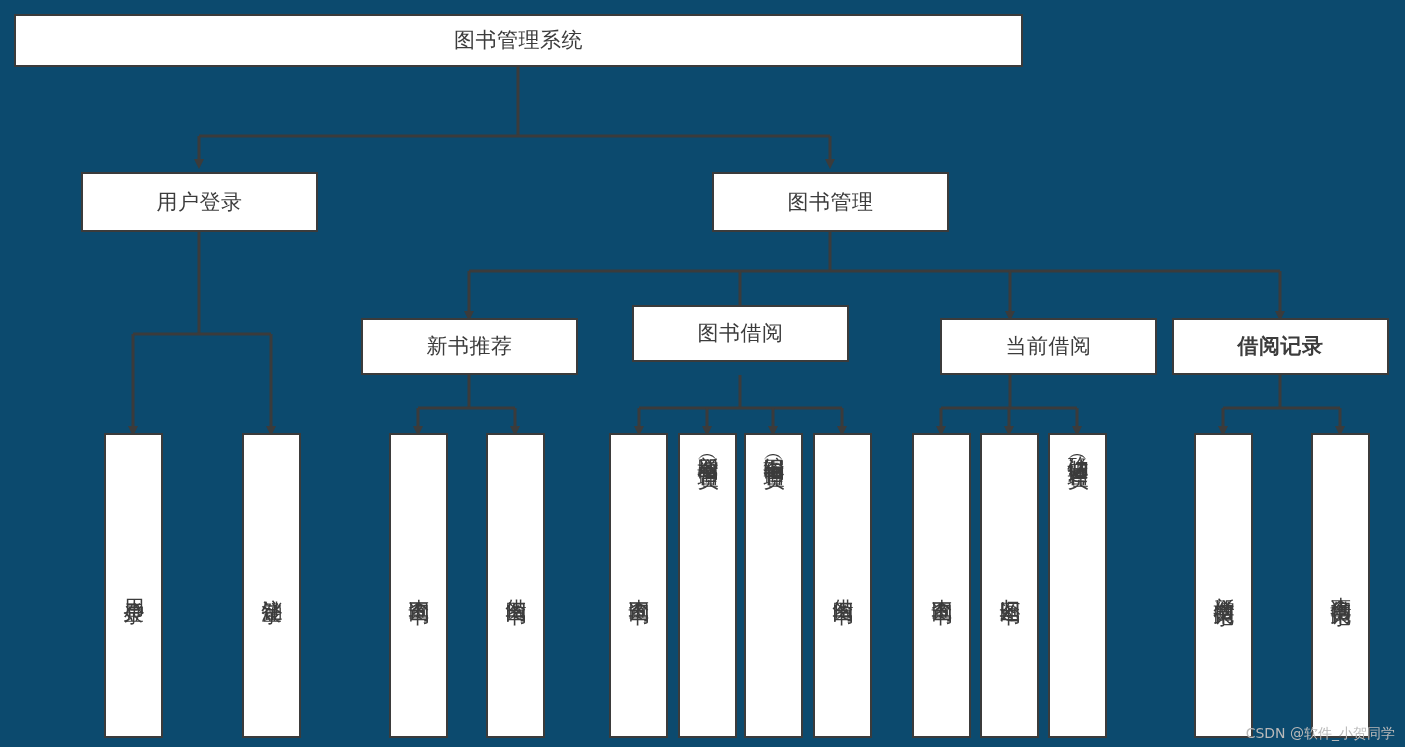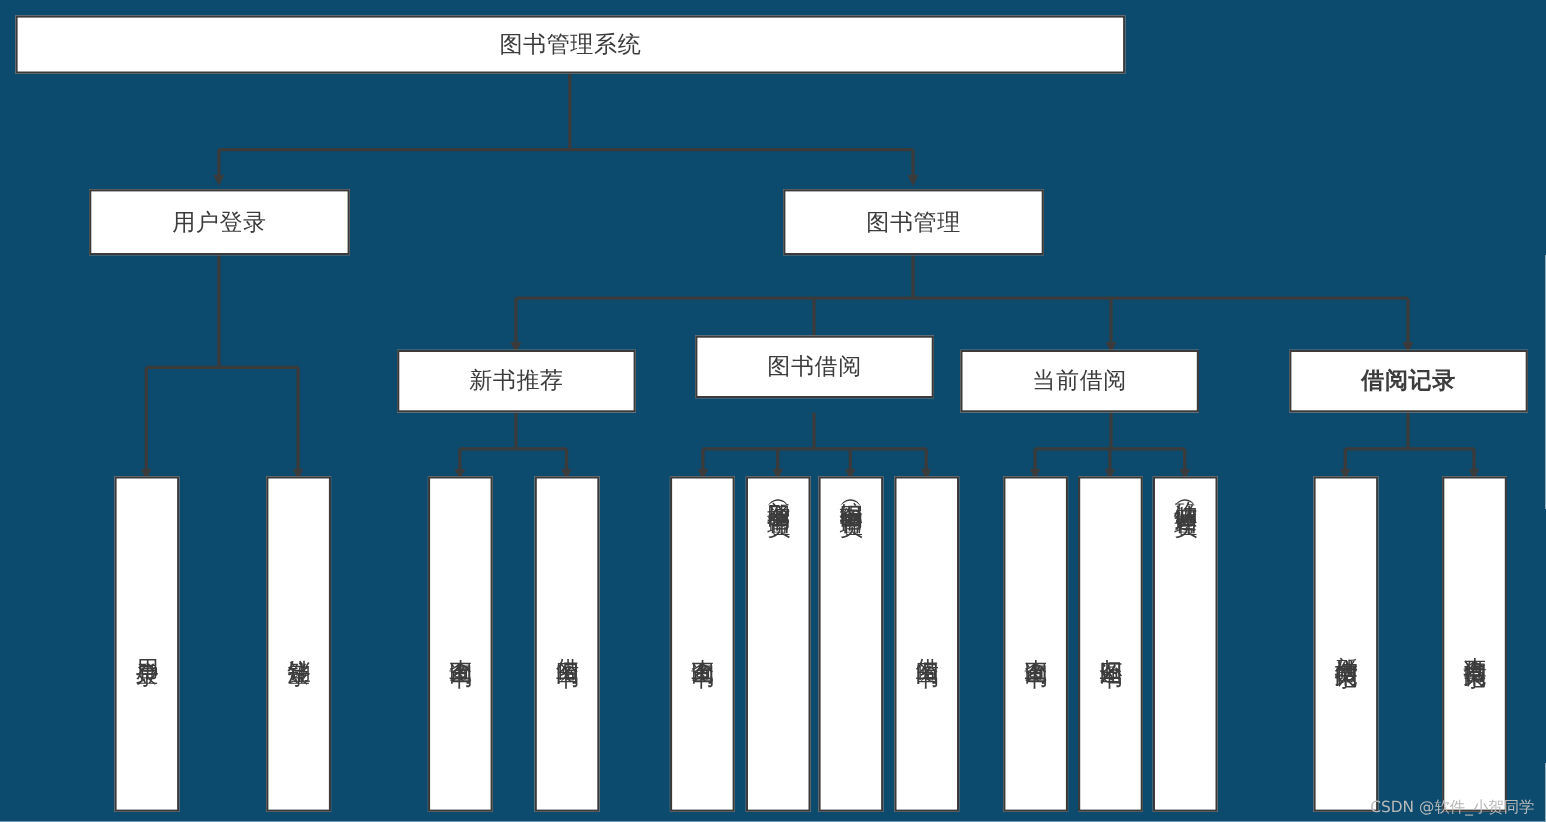--- a/index.html
+++ b/index.html
@@ -135,21 +135,21 @@
   </div>
 
   <div class="node" style="left:361px; top:318px; width:217px; height:57px;">
     <span class="lbl">新书推荐</span>
   </div>
 
   <div class="node" style="left:632px; top:305px; width:217px; height:57px;">
     <span class="lbl">图书借阅</span>
   </div>
 
-  <div class="node" style="left:873px; top:318px; width:217px; height:57px;">
+  <div class="node" style="left:940px; top:318px; width:217px; height:57px;">
     <span class="lbl">当前借阅</span>
   </div>
 
   <div class="node" style="left:1172px; top:318px; width:217px; height:57px;font-weight:bold;">
     <span class="lbl">借阅记录</span>
   </div>
 
   <div class="node vert" style="left:104px; top:433px; width:59px; height:305px;">
     <span class="lbl">用户登录</span>
   </div>

